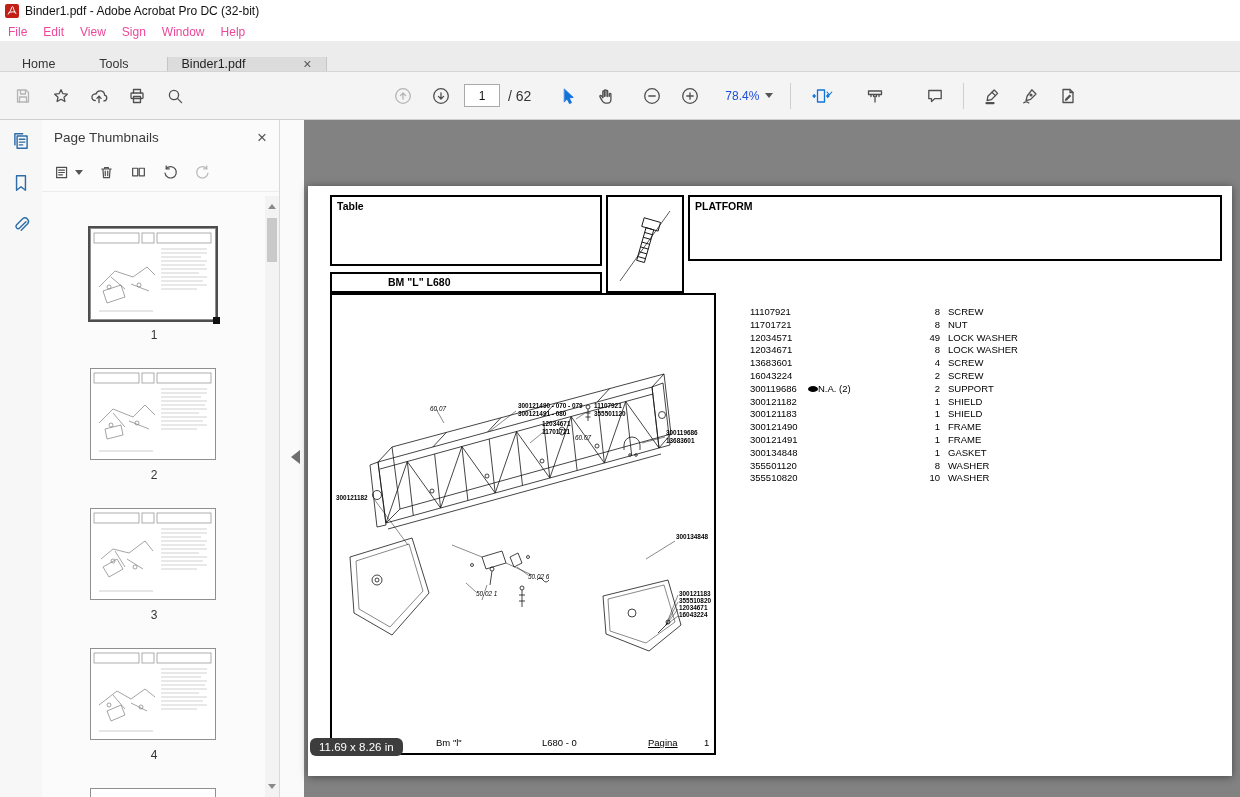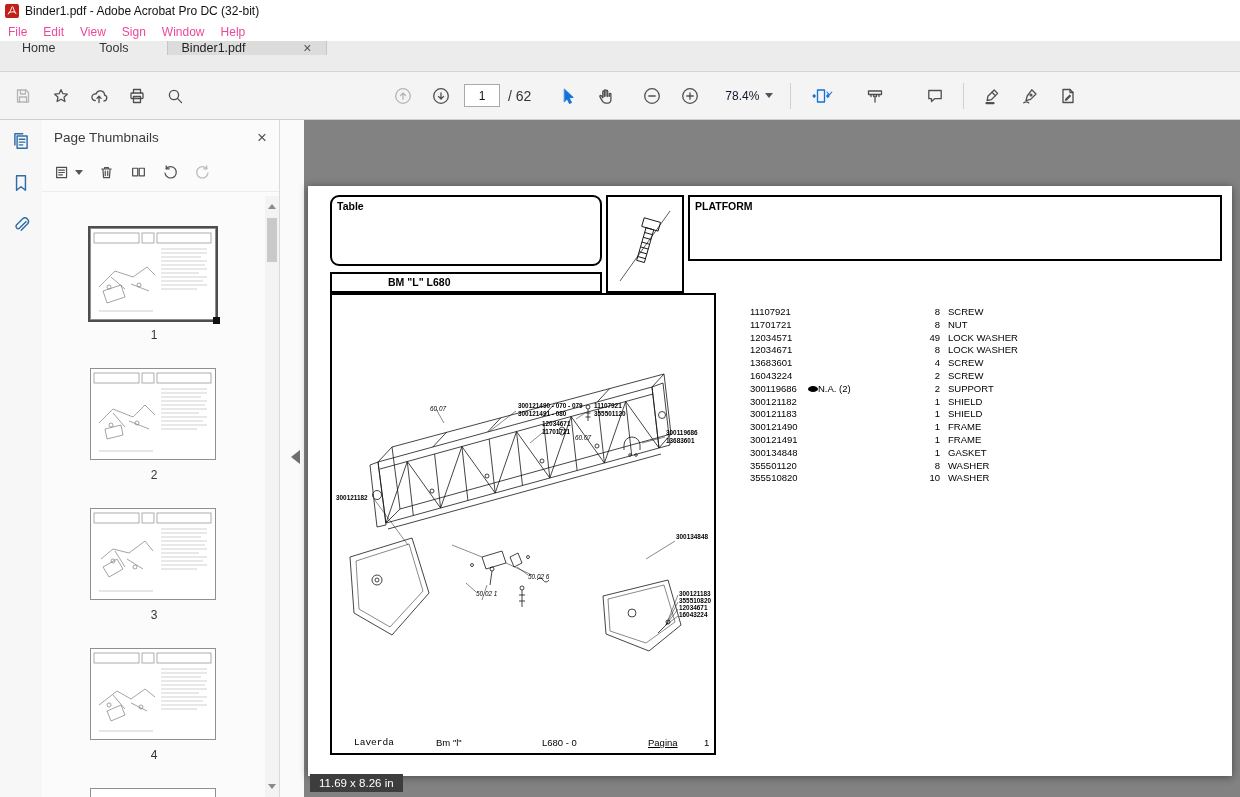--- a/index.html
+++ b/index.html
@@ -12,39 +12,39 @@
               display:flex; align-items:center; gap:6px; padding-left:5px; font-size:12px; color:#111; }
   .app-icon { width:14px; height:14px; display:block; }
 
   
   .menubar { position:absolute; top:22px; left:0; right:0; height:19px; background:#fff;
              display:flex; align-items:center; font-size:12px; color:#ec4899; }
   .menu-item { padding:0 8px; height:100%; display:flex; align-items:center; }
 
   
   .tabbar { position:absolute; top:41px; left:0; right:0; height:31px; background:#ececec;
-            border-bottom:1px solid #d5d5d5; display:flex; align-items:flex-start; font-size:12.5px; }
+            border-bottom:1px solid #d5d5d5; display:flex; align-items:flex-end; font-size:12.5px; }
   .tab { display:flex; align-items:center; padding:0 22px; color:#333; }
   .doc-tab { display:flex; align-items:center; gap:16px; padding:0 14px; margin-left:16px;
              min-width:160px; background:#dcdcdc; border-left:1px solid #c5c5c5; border-right:1px solid #c5c5c5; color:#222; }
   .tab-close { margin-left:auto; font-size:14px; color:#555; line-height:1; }
 
   
   .toolbar { position:absolute; top:72px; left:0; right:0; height:48px; background:#f4f4f4;
              border-bottom:1px solid #cfcfcf; }
   .tb { position:absolute; top:0; height:47px; display:flex; align-items:center; gap:8px; }
   .tb-btn { width:30px; height:30px; display:grid; place-items:center; border-radius:3px; flex:0 0 auto; }
   .tb-btn svg, .panel-tools svg, .rail-btn svg { stroke:#4f4f4f; fill:none; stroke-width:1.3;
              stroke-linecap:round; stroke-linejoin:round; display:block; }
   .rail-btn svg { stroke:#2e6da8; }
   .disabled { opacity:.38; }
   .page-input { width:36px; height:23px; border:1px solid #a9a9a9; background:#fff; text-align:center;
                 font-size:12px; font-family:inherit; color:#111; }
   .page-total { font-size:14px; color:#333; white-space:nowrap; }
-  .zoom { display:flex; align-items:center; gap:6px; font-size:12px; color:#0f172a; padding:0 4px; margin-left:8px; }
+  .zoom { display:flex; align-items:center; gap:6px; font-size:12px; color:#1d4ed8; padding:0 4px; margin-left:8px; }
   .caret { width:0; height:0; border-left:4px solid transparent; border-right:4px solid transparent;
            border-top:5px solid #555; }
   .sep { width:1px; height:26px; background:#d0d0d0; margin:0 5px; flex:0 0 auto; }
 
   
   .rail { position:absolute; left:0; top:120px; bottom:0; width:42px; background:#f7f7f7; }
   .rail-btn { width:42px; height:42px; display:grid; place-items:center; }
 
   
   .panel { position:absolute; left:42px; top:120px; bottom:0; width:238px; background:#fbfbfb;
@@ -91,22 +91,22 @@
   .desc { position:absolute; left:198px; }
 
   .f-item { position:absolute; bottom:5px; font-size:9.5px; }
 
   .d-svg { position:absolute; left:0; top:0; stroke:#151515; fill:none; stroke-width:.8; }
   .d-svg text { fill:#000; stroke:none; font-weight:bold; font-size:6.4px; }
   .d-svg text.ref { font-style:italic; font-weight:normal; }
   .d-svg .thin { stroke-width:.5; }
   .s-svg { stroke:#151515; fill:none; stroke-width:.9; display:block; }
 
-  .size-badge { position:absolute; left:6px; top:654px; background:#3d3d3d; color:#fff; font-size:11.5px;
-                padding:3px 9px; border-radius:0; }
+  .size-badge { position:absolute; left:6px; top:618px; background:#3d3d3d; color:#fff; font-size:11.5px;
+                padding:3px 9px; border-radius:6px; }
 </style>
 </head>
 <body>
 
 <div class="titlebar">
   <svg class="app-icon" viewBox="0 0 14 14">
     <rect x="0" y="0" width="14" height="14" rx="2" fill="#c21f16"></rect>
     <path d="M3 10.5C5 8 6.2 5.5 6.6 3.4c.2-1 1.4-1 1.6 0 .4 2.3 1.6 5 3 6.6" stroke="#fff" stroke-width="1" fill="none"></path>
     <path d="M3.5 8.8c2.5-1 5-1.2 7-.6" stroke="#fff" stroke-width="1" fill="none"></path>
   </svg>
@@ -419,21 +419,21 @@
   </div>
 </div>
 
 <div class="gutter">
   <span class="collapse"></span>
 </div>
 
 <div class="docarea">
   <div class="pdf-page">
 
-    <div class="pbox" style="left:22px;top:9px;width:272px;height:71px;border-radius:9px;">
+    <div class="pbox" style="left:22px;top:9px;width:272px;height:71px;">
       <div class="pbox-label">Table</div>
     </div>
     <div class="pbox" style="left:22px;top:86px;width:272px;height:21px;">
       <div class="model-label">BM "L" L680</div>
     </div>
     <div class="pbox" style="left:298px;top:9px;width:78px;height:98px;">
       <svg class="s-svg" width="74" height="94" viewBox="0 0 74 94">
         <g transform="rotate(16 37 47)">
           <rect x="29" y="22" width="17" height="9"></rect>
           <rect x="33.5" y="31" width="8" height="34"></rect>

